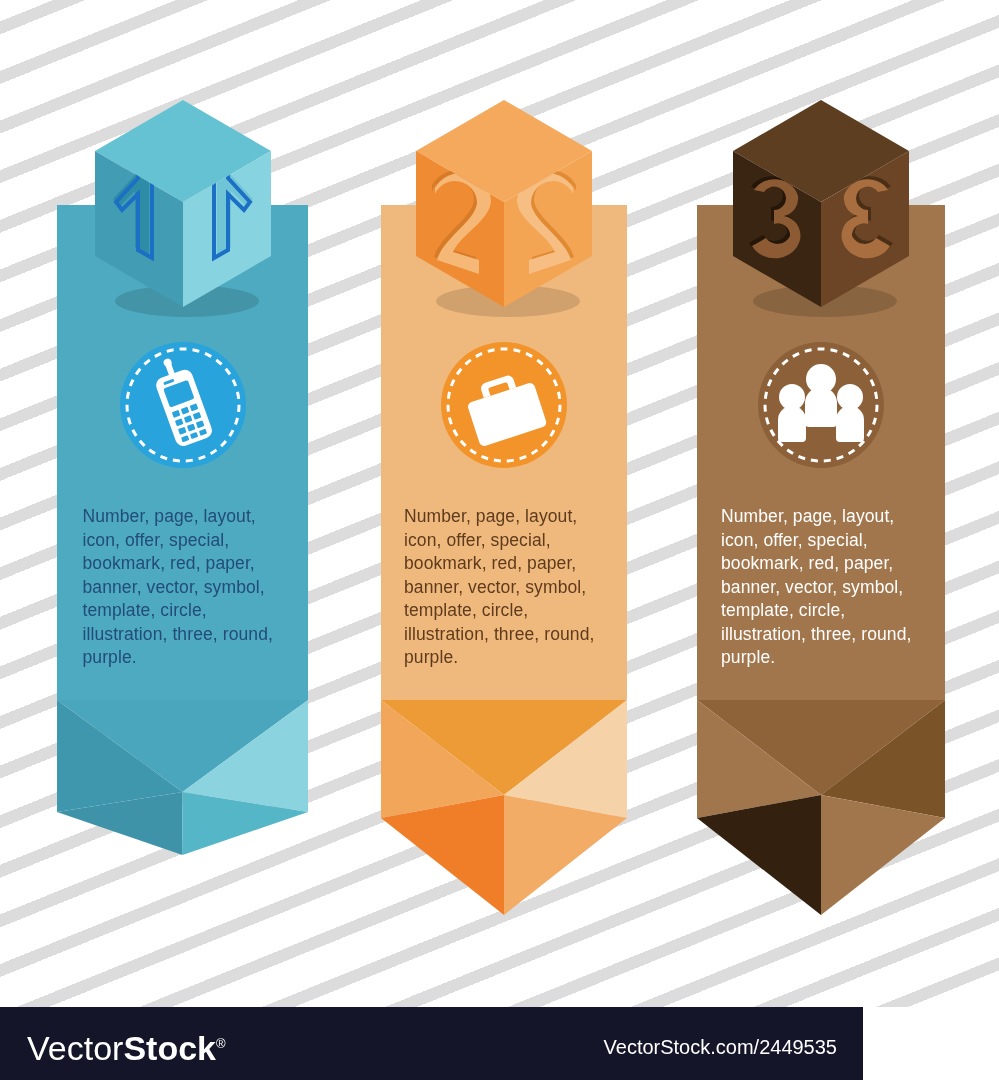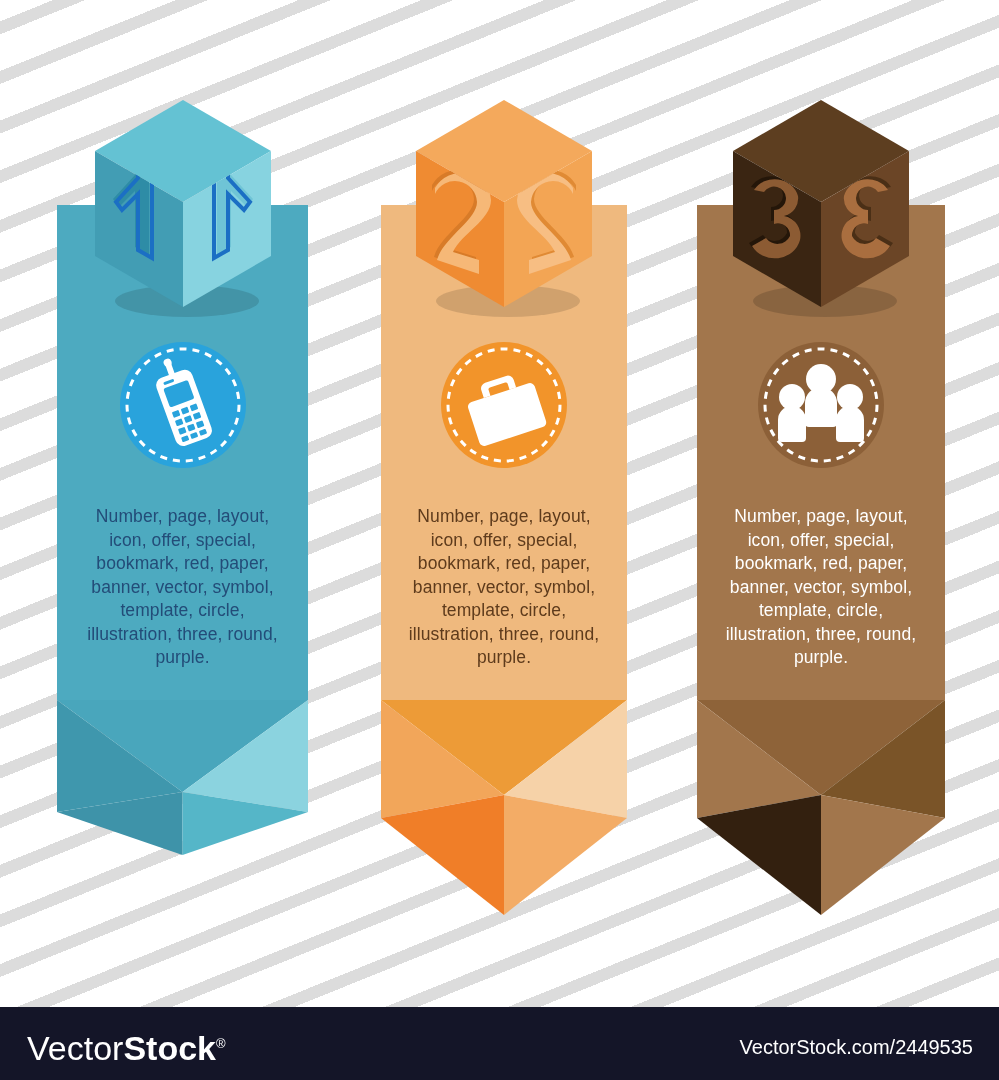--- a/index.html
+++ b/index.html
@@ -83,32 +83,31 @@
   }
   .icon-circle > svg { display: block; width: 100%; height: 100%; }
 
   
   .banner-text {
     position: absolute;
     left: 50%;
     transform: translateX(-50%);
     top: 410px;
     width: 200px;
-    text-align: center;
     font-size: 17.5px;
     line-height: 23.5px;
     letter-spacing: 0.1px;
   }
 
   
   #footer {
     position: absolute;
     left: 0;
     top: 1007px;
-    width: 999px;
+    width: 863px;
     height: 73px;
     background: #141528;
   }
   #wm-logo {
     position: absolute;
     left: 27px;
     top: 18px;
     color: #ffffff;
     font-size: 34px;
     line-height: 38px;

